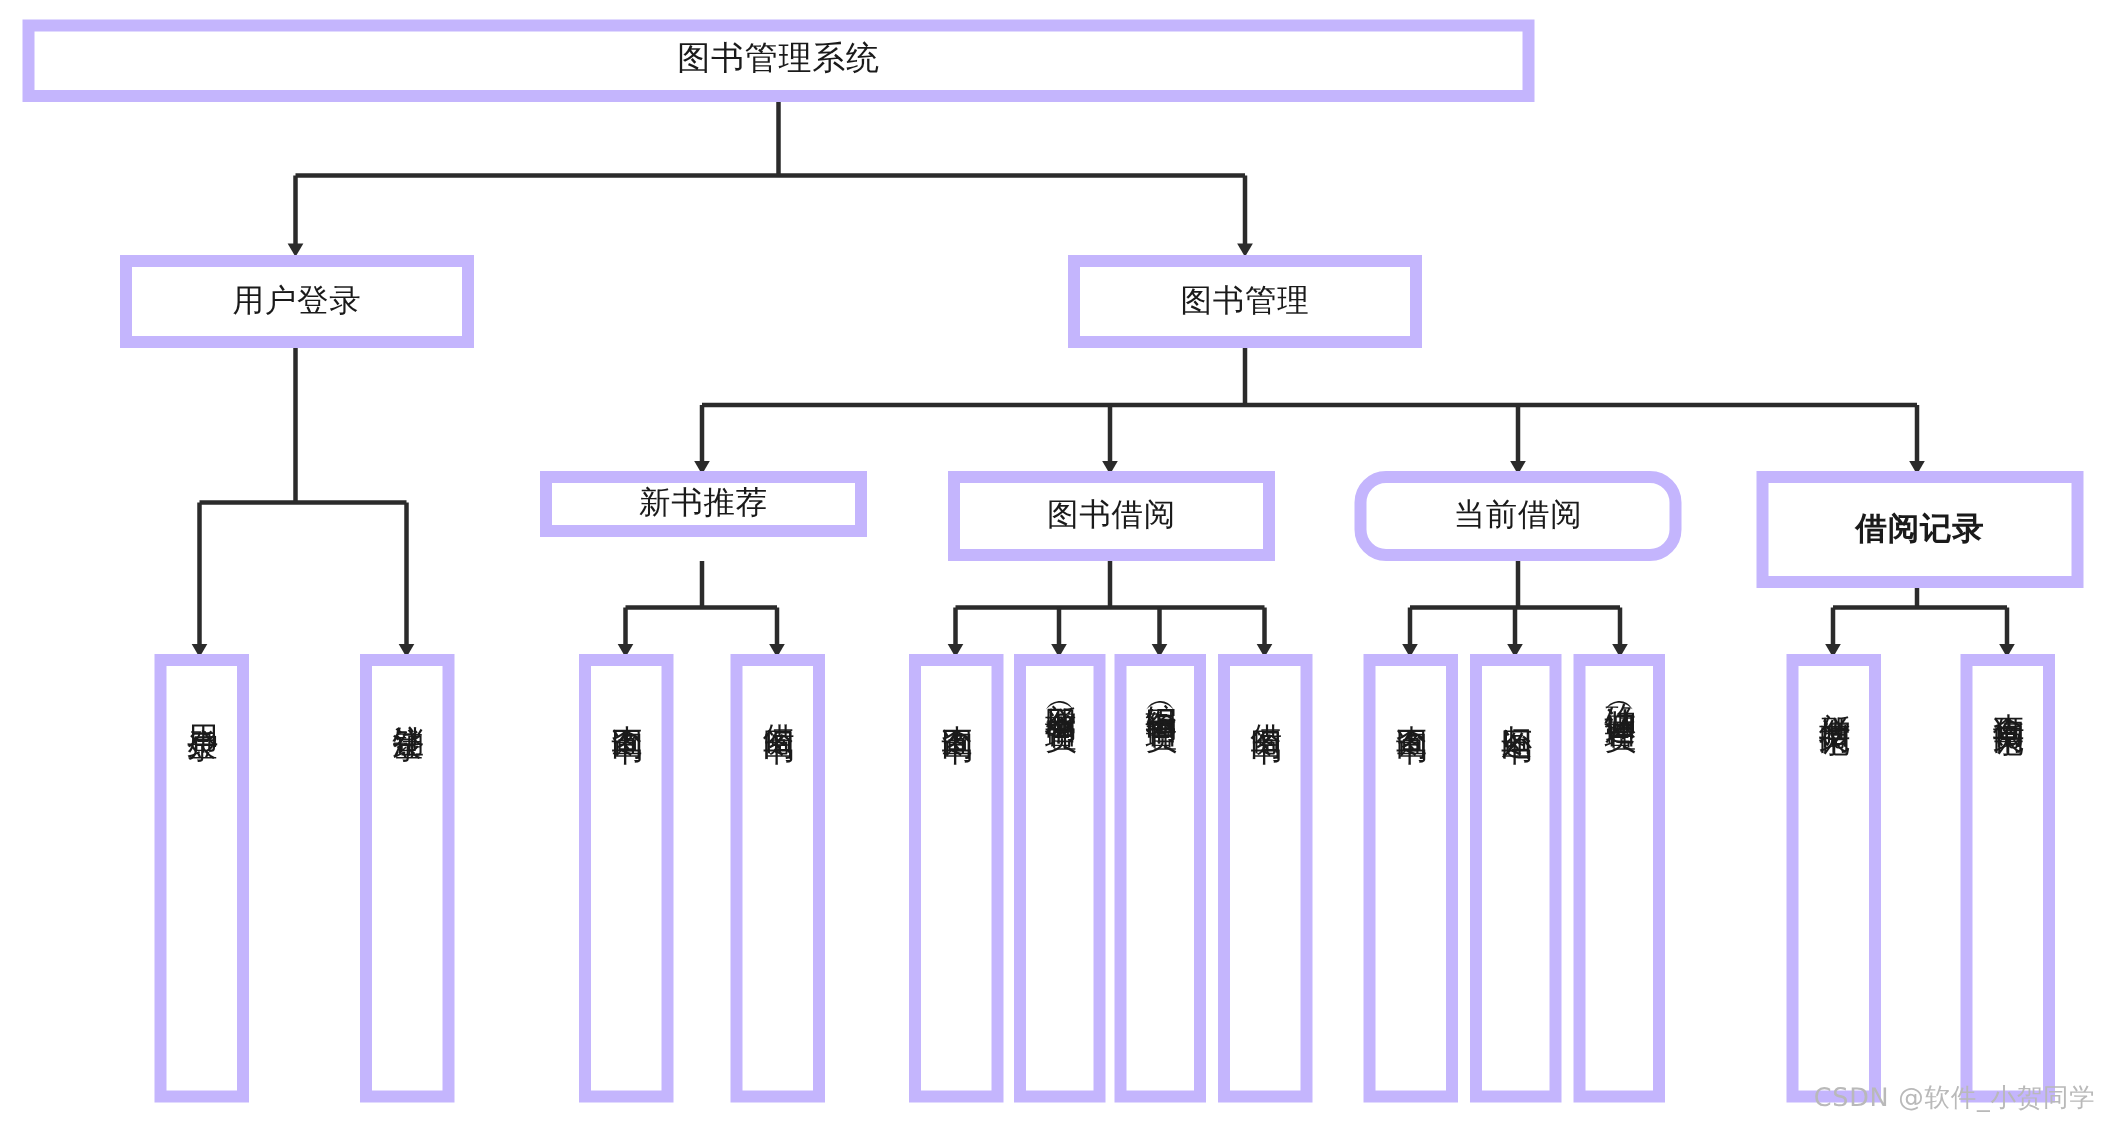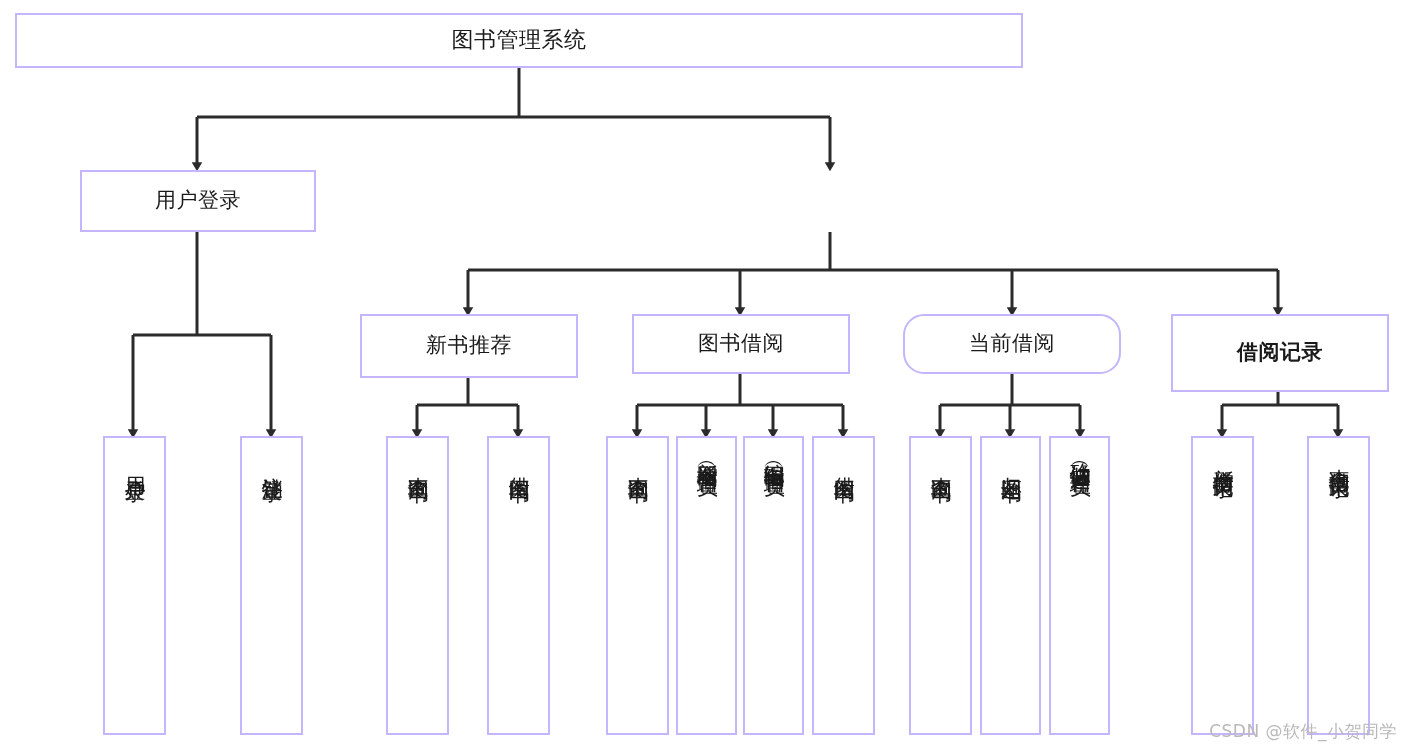--- a/index.html
+++ b/index.html
@@ -23,21 +23,21 @@
     left: 0;
     top: 0;
     width: 1405px;
     height: 747px;
     pointer-events: none;
   }
   .node {
     position: absolute;
     box-sizing: border-box;
     background: #ffffff;
-    border: 2px solid #c4b5fd;
+    border: 8px solid #c4b5fd;
     display: flex;
     align-items: center;
     justify-content: center;
     color: #1a1a1a;
     z-index: 2;
   }
   .node-h {
     font-size: 21px;
     line-height: 1.2;
     letter-spacing: 0.5px;
@@ -127,22 +127,25 @@
     </g>
   </svg>
 
   <div class="node node-h node-root" style="left:15px; top:13px; width:1008px; height:55px;">
     <span>图书管理系统</span>
   </div>
 
   <div class="node node-h" style="left:80px; top:170px; width:236px; height:62px;">
     <span>用户登录</span>
   </div>
-
-  <div class="node node-h" style="left:360px; top:314px; width:218px; height:64px;">
+  <div class="node node-h" style="left:712px; top:170px; width:236px; height:62px;">
+    <span>图书管理</span>
+  </div>
+
+  <div class="node node-h" style="left:360px; top:314px; width:218px; height:44px;">
     <span>新书推荐</span>
   </div>
   <div class="node node-h" style="left:632px; top:314px; width:218px; height:60px;">
     <span>图书借阅</span>
   </div>
   <div class="node node-h" style="left:903px; top:314px; width:218px; height:60px;border-radius:21px;">
     <span>当前借阅</span>
   </div>
   <div class="node node-h" style="left:1171px; top:314px; width:218px; height:78px;font-weight:bold;">
     <span>借阅记录</span>

